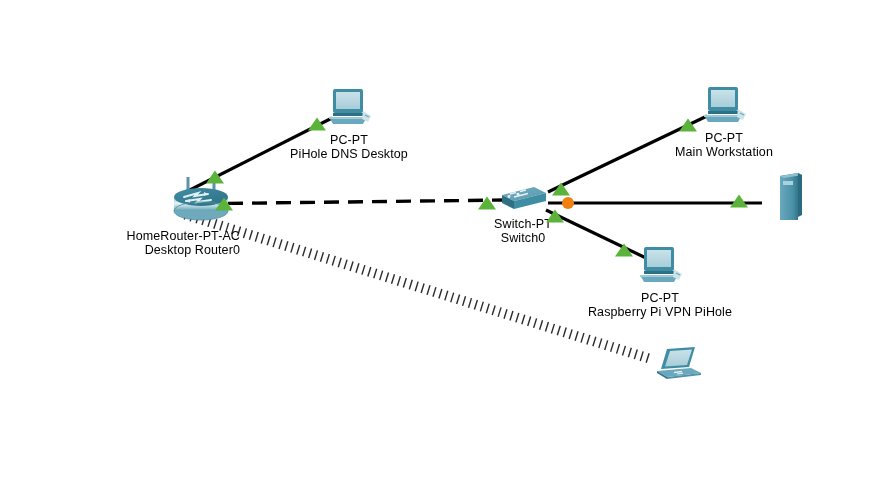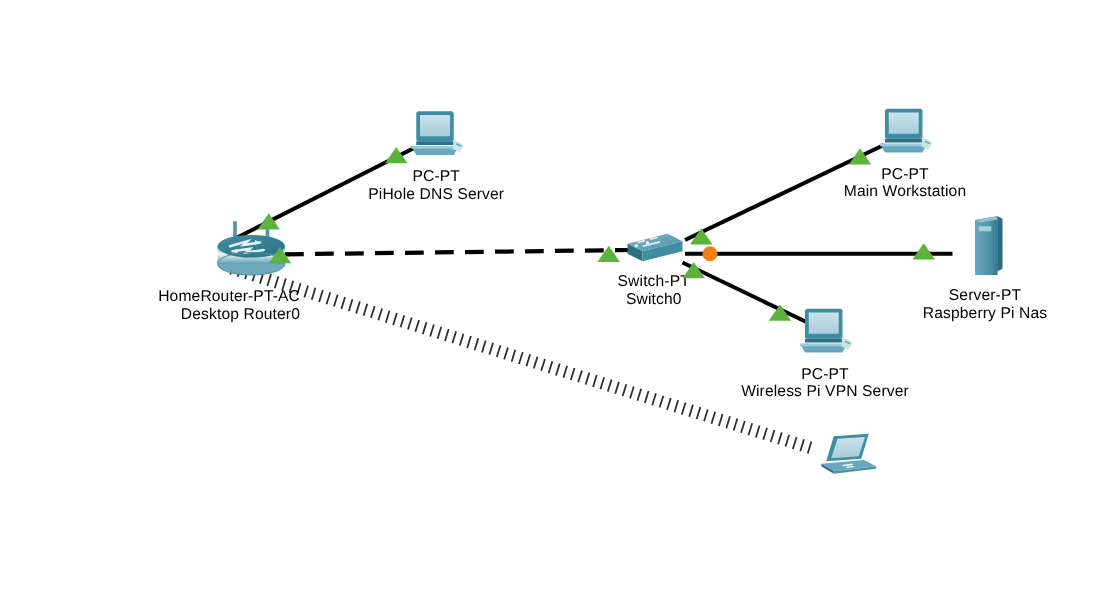--- a/index.html
+++ b/index.html
@@ -198,21 +198,21 @@
         <rect x="15" y="7" width="24" height="17" fill="url(#gradScreen)"></rect>
         <rect x="12" y="28" width="30" height="3" fill="#2e7185"></rect>
         <path d="M8 32 L46 32 L42 39 L12 39 Z" fill="#6aa8bd"></path>
         <path d="M8 32 L46 32 L46 34 L8 34 Z" fill="#9ccadb"></path>
         <path d="M42 26 l8 5 l-3 6 l-6 -3 z" fill="#cfe3ea"></path>
         <path d="M44 30 l4 2" stroke="#6aa8bd" stroke-width="1.2"></path>
       </svg>
     </span>
     <span class="labels">
       <span class="lbl-type">PC-PT</span>
-      <span class="lbl-name">PiHole DNS Server</span>
+      <span class="lbl-name">PiHole DNS Desktop</span>
     </span>
   </div>
 
   <div class="node" style="left:473px; top:183px; width:100px;">
     <span class="icon-wrap">
       <svg width="54" height="30" viewBox="0 0 54 30">
         <path d="M6 12 L38 4 L50 10 L18 18 Z" fill="url(#gradSwitchTop)"></path>
         <path d="M6 12 L18 18 L18 26 L6 20 Z" fill="#2e7185"></path>
         <path d="M18 18 L50 10 L50 18 L18 26 Z" fill="#3f8da3"></path>
         <path d="M14 11 l6 -1.5" stroke="#e6f2f6" stroke-width="1.3"></path>
@@ -249,41 +249,37 @@
   <div class="node" style="left:728px; top:170px; width:120px;">
     <span class="icon-wrap">
       <svg width="44" height="54" viewBox="0 0 44 54">
         <path d="M14 6 L32 3 L32 47 L14 50 Z" fill="#2e7185"></path>
         <rect x="14" y="6" width="18" height="44" fill="url(#gradServer)"></rect>
         <path d="M14 6 L32 3 L36 5 L18 8 Z" fill="#8fc0cf"></path>
         <path d="M32 3 L36 5 L36 45 L32 47 Z" fill="#2b6b80"></path>
         <rect x="17" y="11" width="10" height="4" fill="#a9d2df"></rect>
       </svg>
     </span>
-    <span class="labels">
-      <span class="lbl-type">Server-PT</span>
-      <span class="lbl-name">Raspberry Pi Nas</span>
-    </span>
   </div>
 
   <div class="node" style="left:580px; top:243px; width:160px;">
     <span class="icon-wrap">
       <svg width="56" height="44" viewBox="0 0 56 44">
         <rect x="12" y="4" width="30" height="24" rx="2" fill="#3f8da3"></rect>
         <rect x="15" y="7" width="24" height="17" fill="url(#gradScreen)"></rect>
         <rect x="12" y="28" width="30" height="3" fill="#2e7185"></rect>
         <path d="M8 32 L46 32 L42 39 L12 39 Z" fill="#6aa8bd"></path>
         <path d="M8 32 L46 32 L46 34 L8 34 Z" fill="#9ccadb"></path>
         <path d="M42 26 l8 5 l-3 6 l-6 -3 z" fill="#cfe3ea"></path>
         <path d="M44 30 l4 2" stroke="#6aa8bd" stroke-width="1.2"></path>
       </svg>
     </span>
     <span class="labels">
       <span class="lbl-type">PC-PT</span>
-      <span class="lbl-name">Wireless Pi VPN Server</span>
+      <span class="lbl-name">Raspberry Pi VPN PiHole</span>
     </span>
   </div>
 
   <div class="node" style="left:617px; top:345px; width:120px;">
     <span class="icon-wrap">
       <svg width="60" height="40" viewBox="0 0 60 40">
         <path d="M20 4 L48 2 L42 22 L14 24 Z" fill="#3f8da3"></path>
         <path d="M23 6 L45 4.5 L40 20 L18 21.5 Z" fill="url(#gradScreen)"></path>
         <path d="M10 26 L44 23 L54 28 L20 32 Z" fill="#6aa8bd"></path>
         <path d="M10 26 L20 32 L20 34 L10 28 Z" fill="#2e7185"></path>

